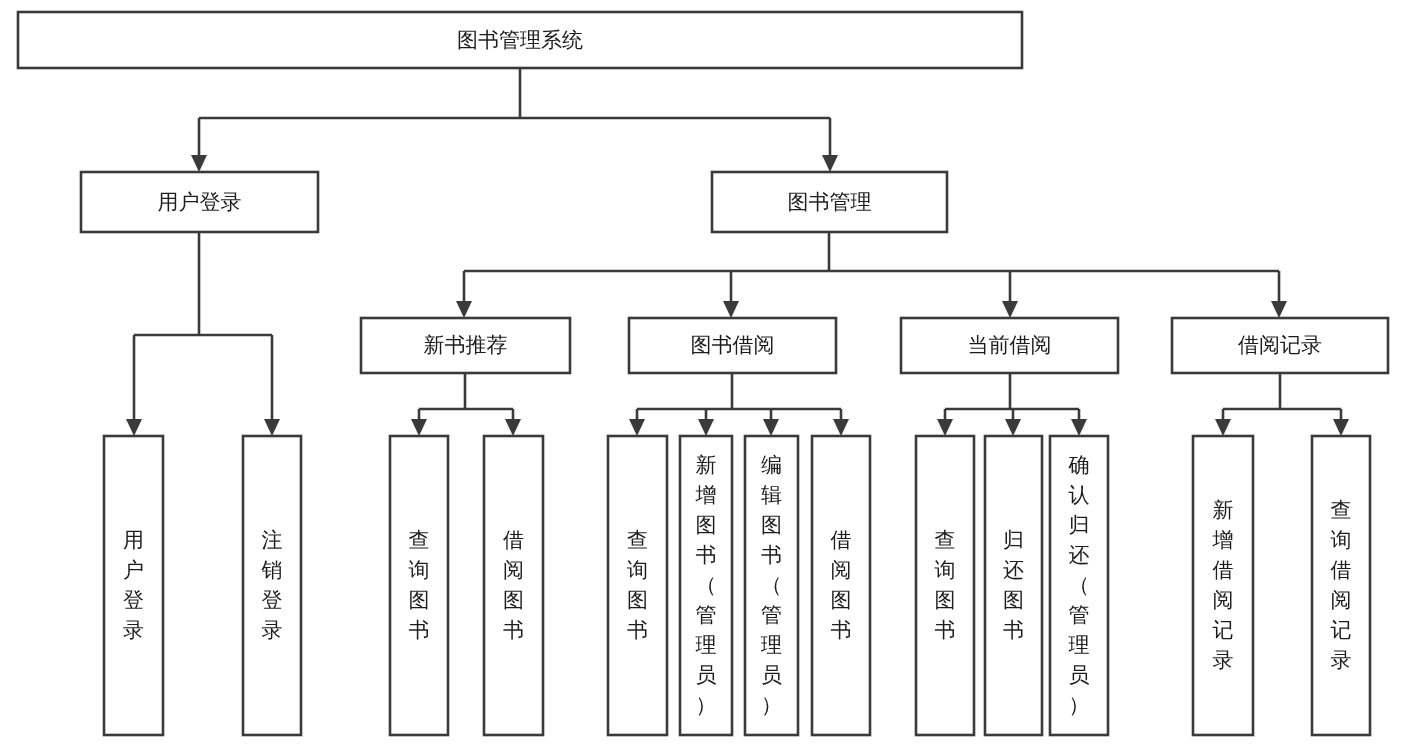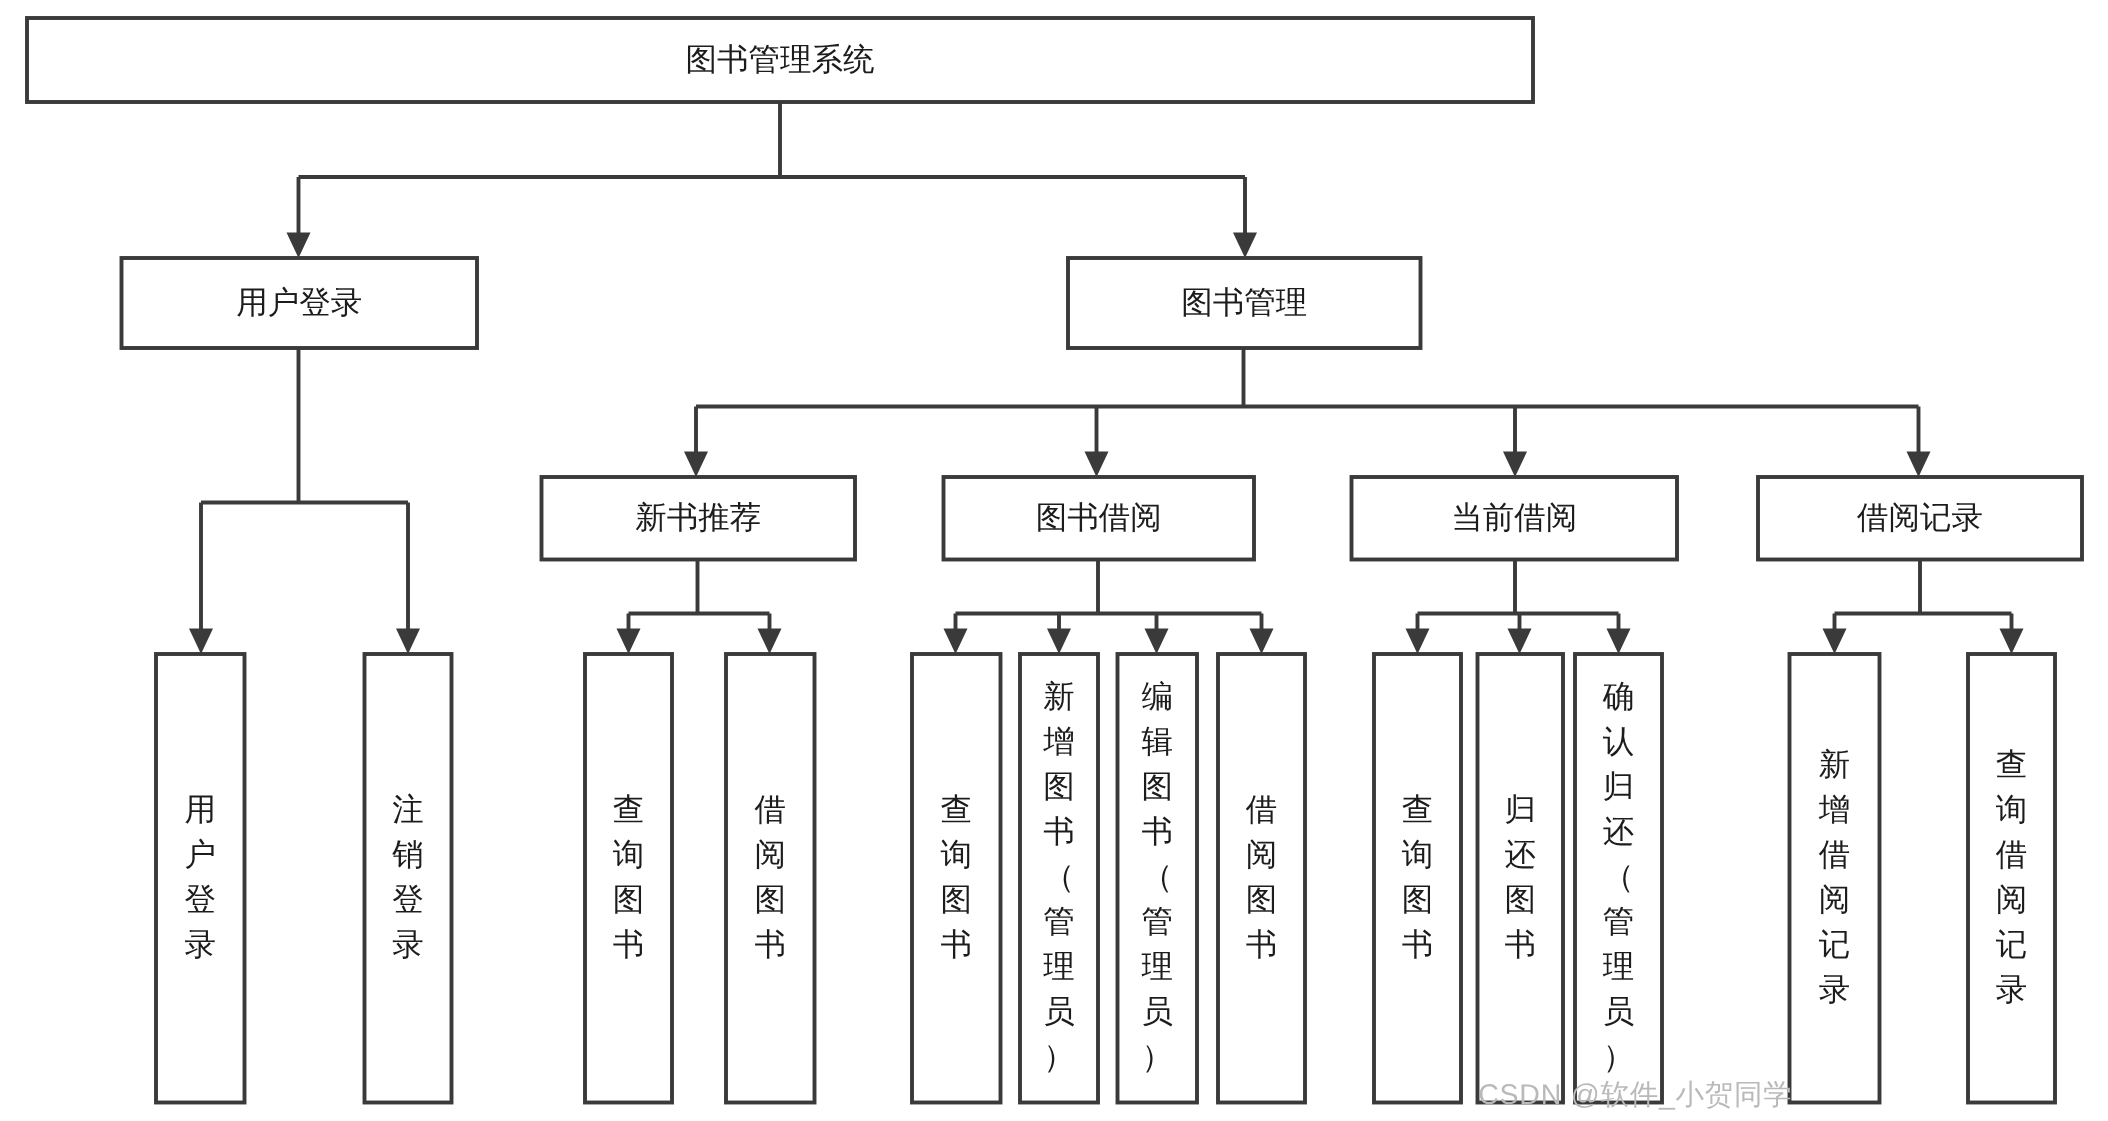--- a/index.html
+++ b/index.html
@@ -205,14 +205,13 @@
         <g>
           <rect x="1193" y="436" width="60" height="299" class="node-box"></rect>
           <text x="1223" y="510.5" class="node-label-v"><tspan x="1223" dy="0">新</tspan><tspan x="1223" dy="30">增</tspan><tspan x="1223" dy="30">借</tspan><tspan x="1223" dy="30">阅</tspan><tspan x="1223" dy="30">记</tspan><tspan x="1223" dy="30">录</tspan></text>
         </g>
         <g>
           <rect x="1312" y="436" width="58" height="299" class="node-box"></rect>
           <text x="1341" y="510.5" class="node-label-v"><tspan x="1341" dy="0">查</tspan><tspan x="1341" dy="30">询</tspan><tspan x="1341" dy="30">借</tspan><tspan x="1341" dy="30">阅</tspan><tspan x="1341" dy="30">记</tspan><tspan x="1341" dy="30">录</tspan></text>
         </g>
       </g>
   </svg>
-  <div class="watermark">CSDN @软件_小贺同学</div>
 </div>
 
 </body></html>

